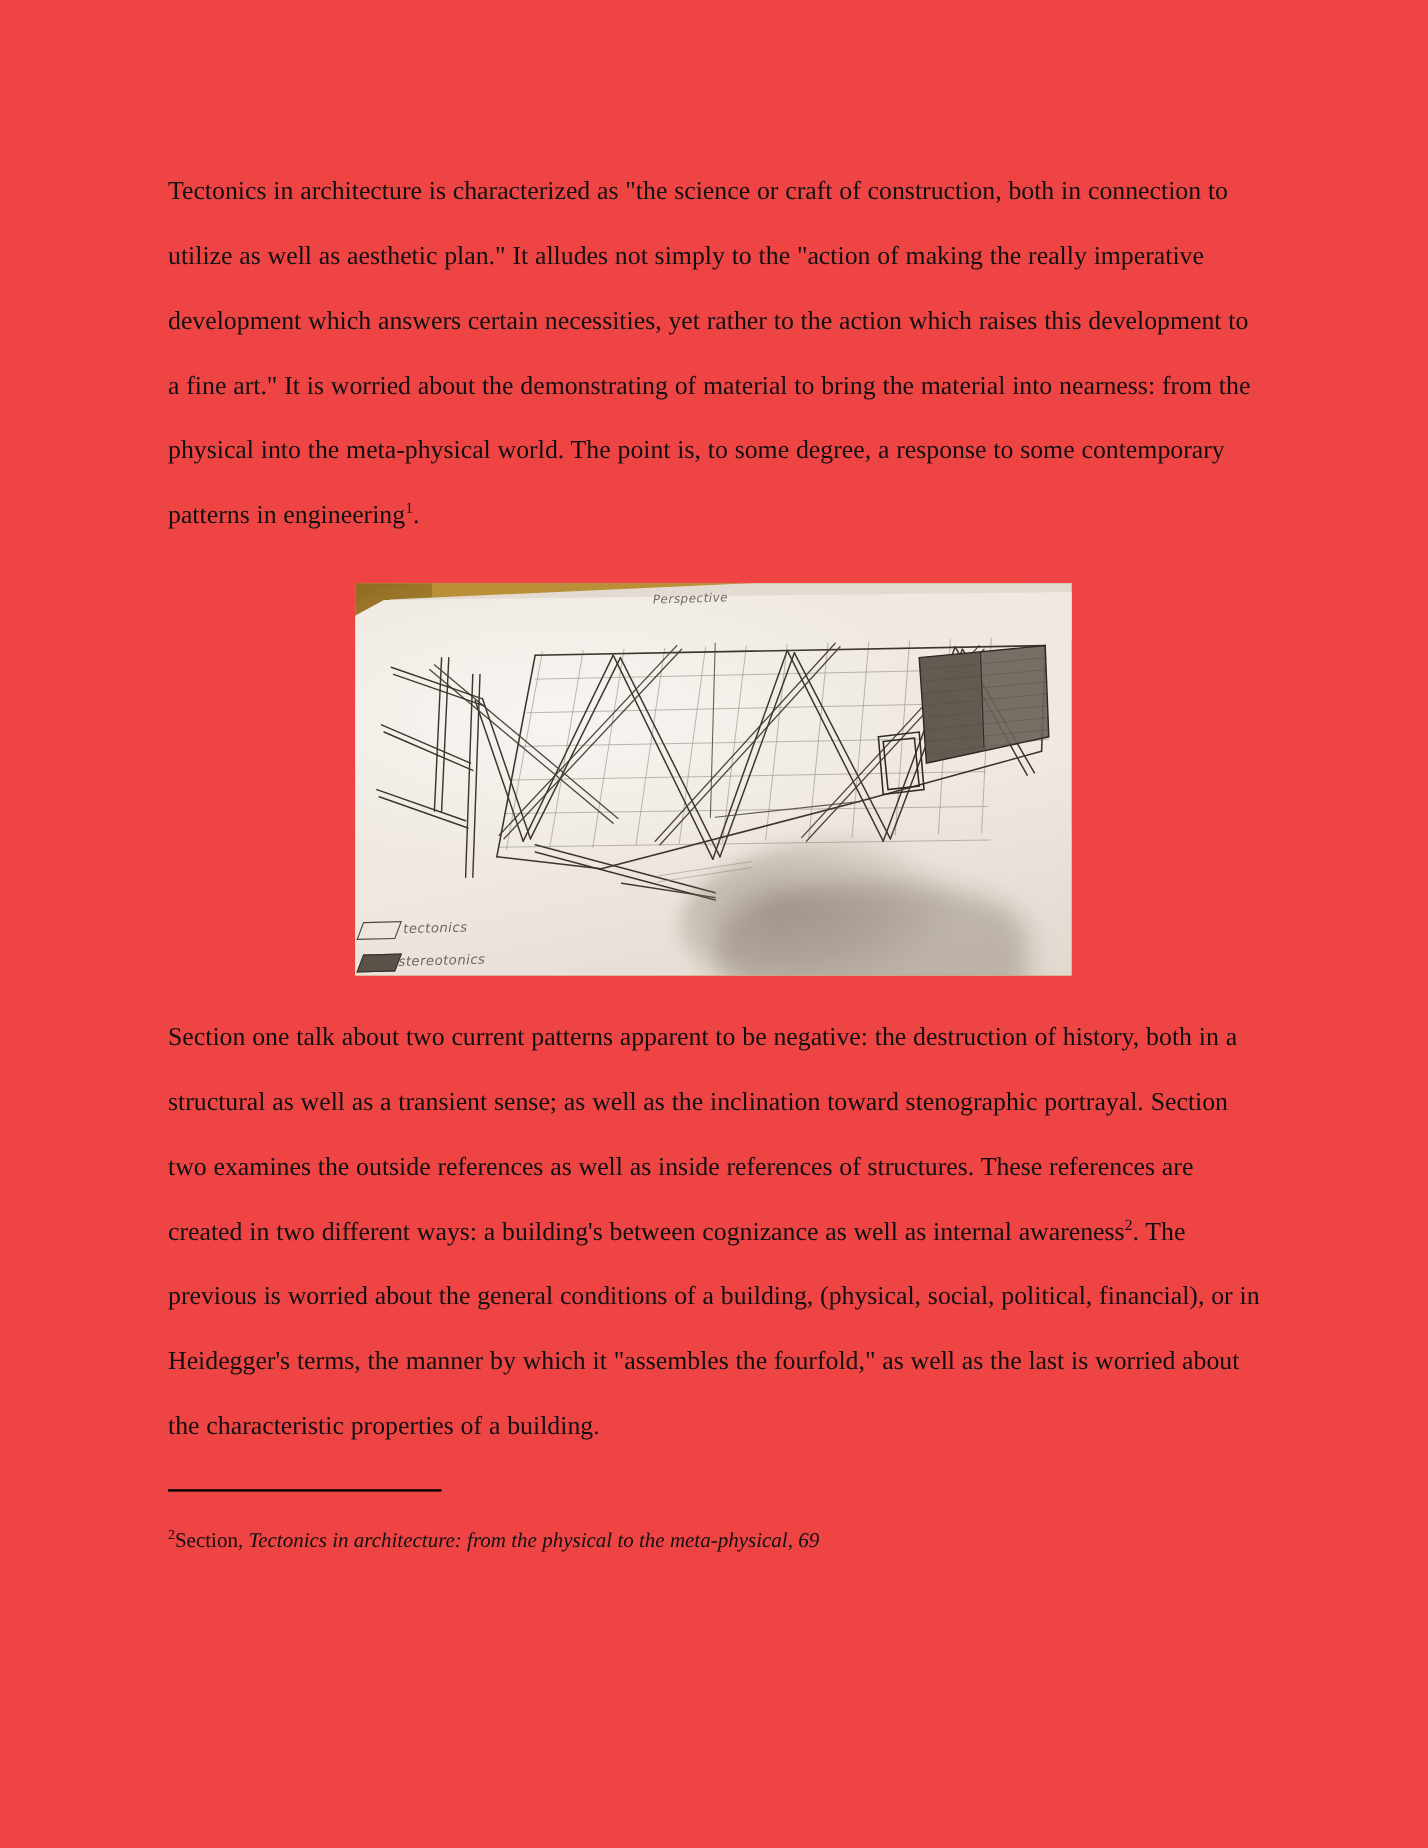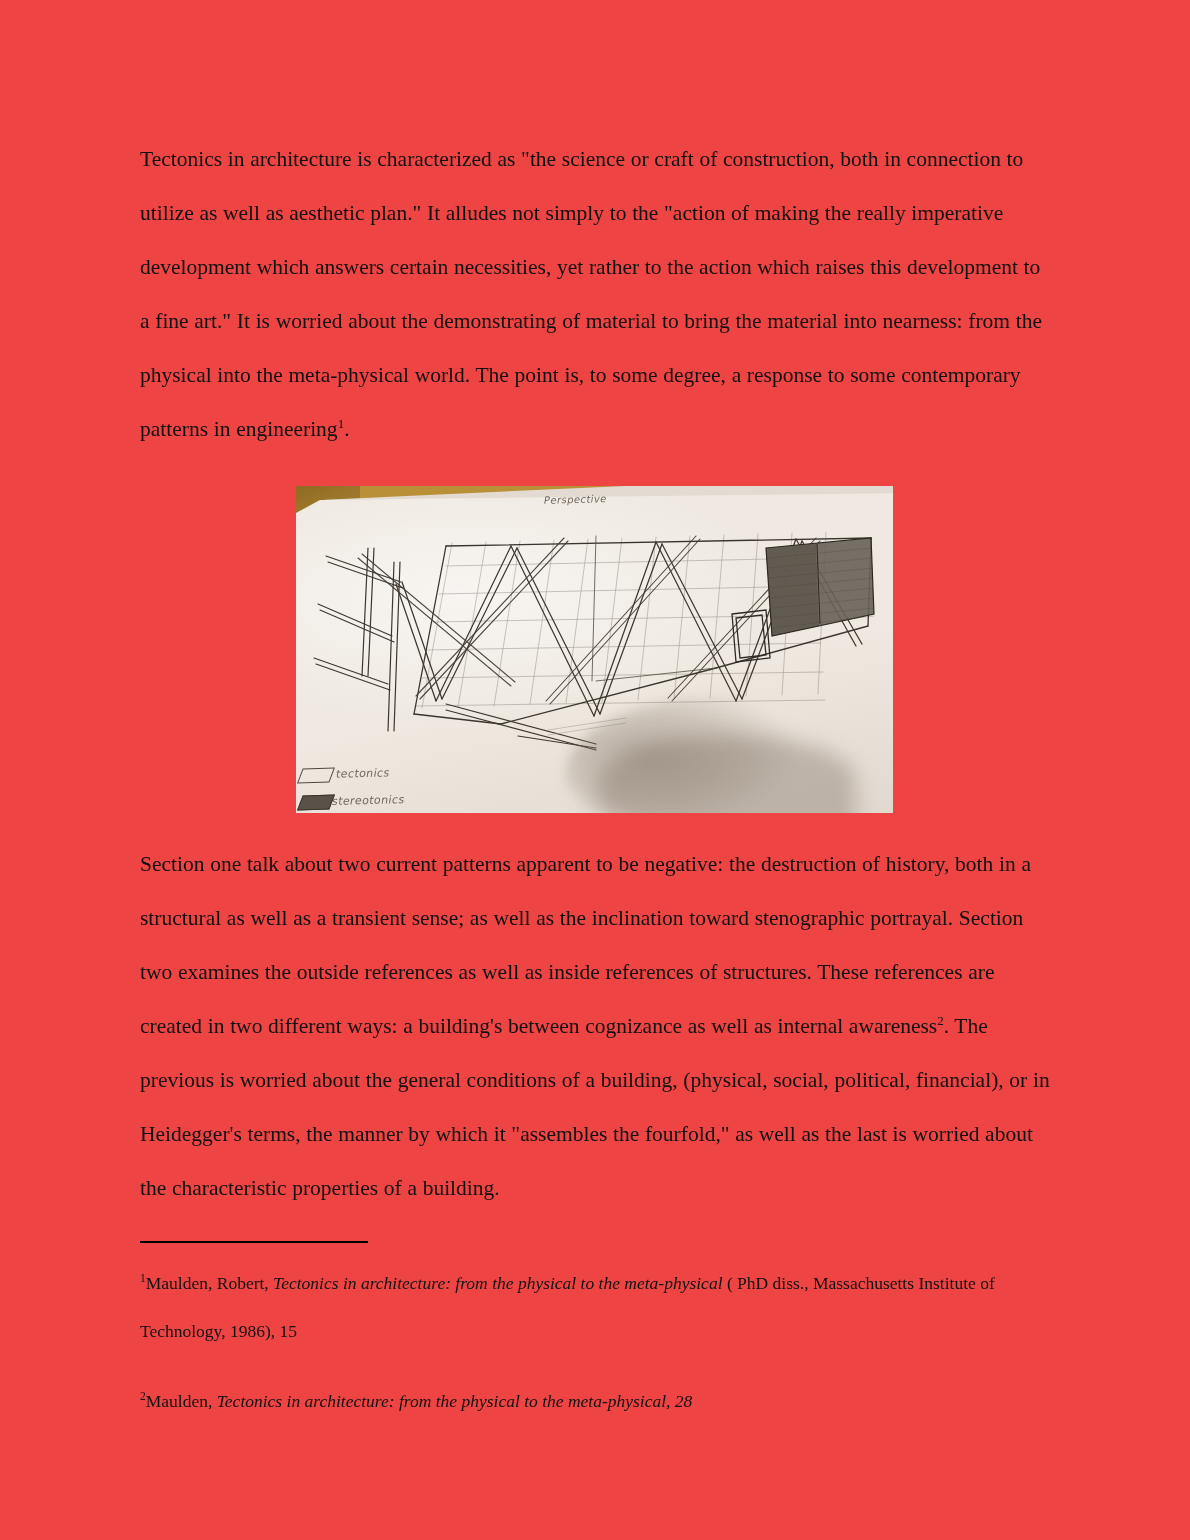--- a/index.html
+++ b/index.html
@@ -352,18 +352,17 @@
       </div>
     </div>
 
     <p class="para"><span>Section one talk about two current patterns apparent to be negative: the destruction of history, both in a structural as well as a transient sense; as well as the inclination toward stenographic portrayal. Section two examines the outside references as well as inside references of structures. These references are created in two different ways: a building's between cognizance as well as internal awareness</span><sup>2</sup><span>. The previous is worried about the general conditions of a building, (physical, social, political, financial), or in Heidegger's terms, the manner by which it "assembles the fourfold," as well as the last is worried about the characteristic properties of a building.</span></p>
 
   </div>
 
   <div class="footnotes">
     <div class="fn-rule"></div>
 
-    <p class="fn"><sup>1</sup><span>Maulden, Robert, </span><i>Tectonics in architecture: from the physical to the meta-physical</i><span> ( PhD diss., Massachusetts Institute of Technology, 1986), 15</span></p>
-
-    <p class="fn"><sup>2</sup><span>Maulden, </span><i>Tectonics in architecture: from the physical to the meta-physical, 28</i><span></span></p>
+
+    <p class="fn"><sup>2</sup><span>Section, </span><i>Tectonics in architecture: from the physical to the meta-physical, 69</i><span></span></p>
   </div>
 
 </div>
 
 </body></html>

